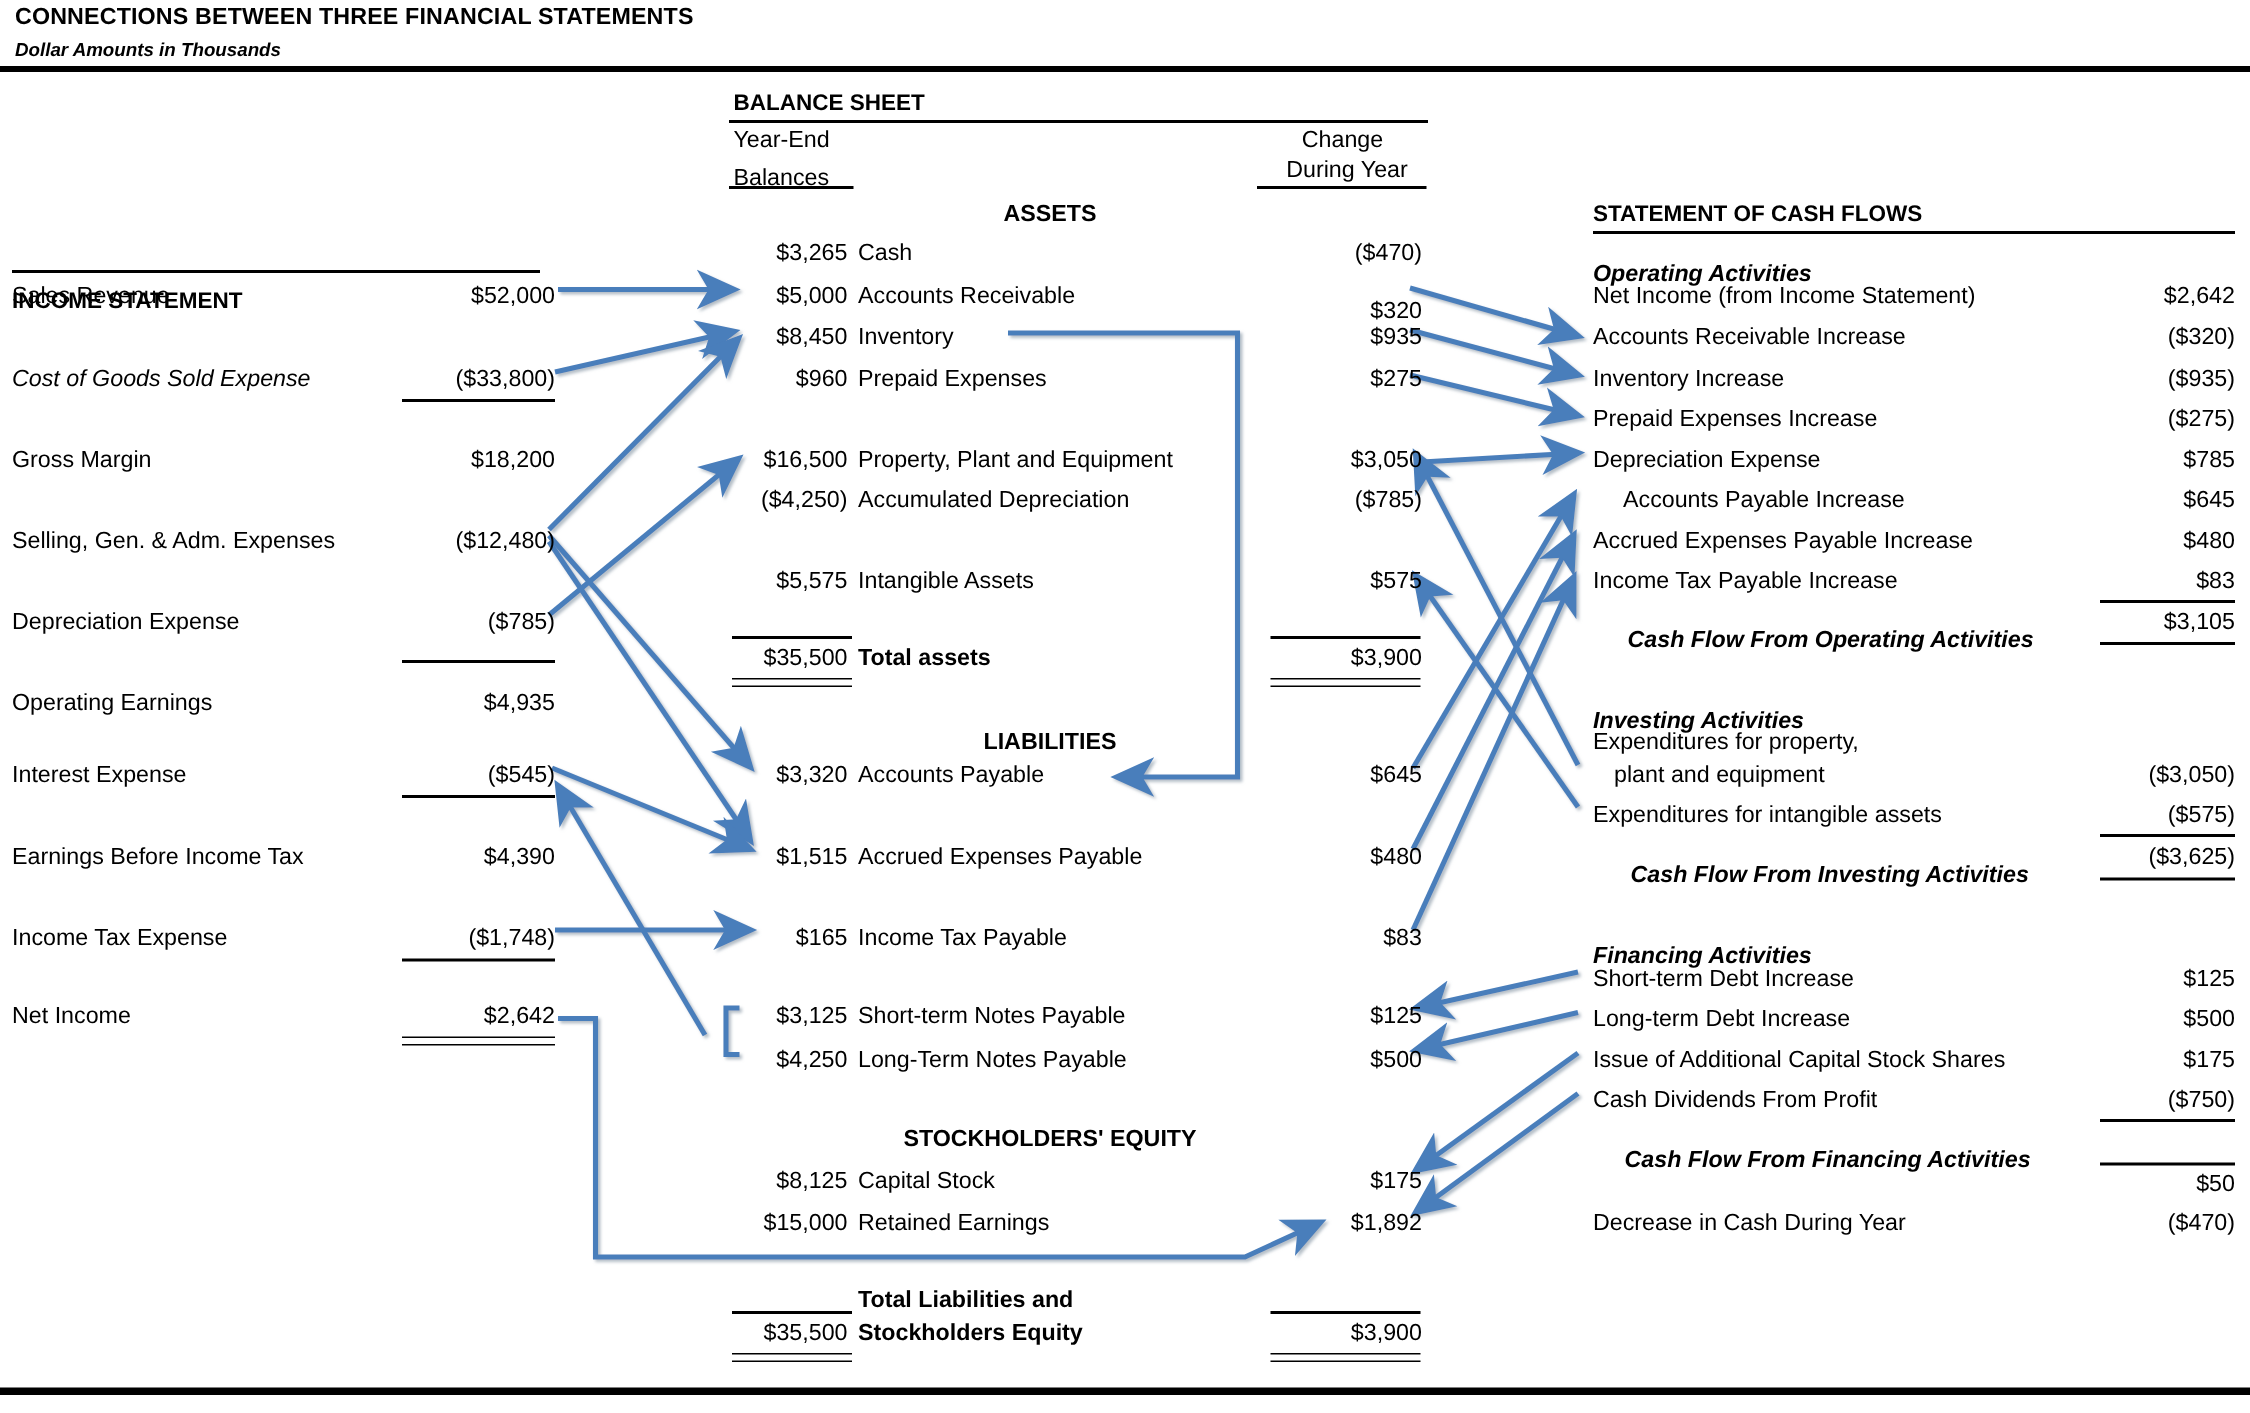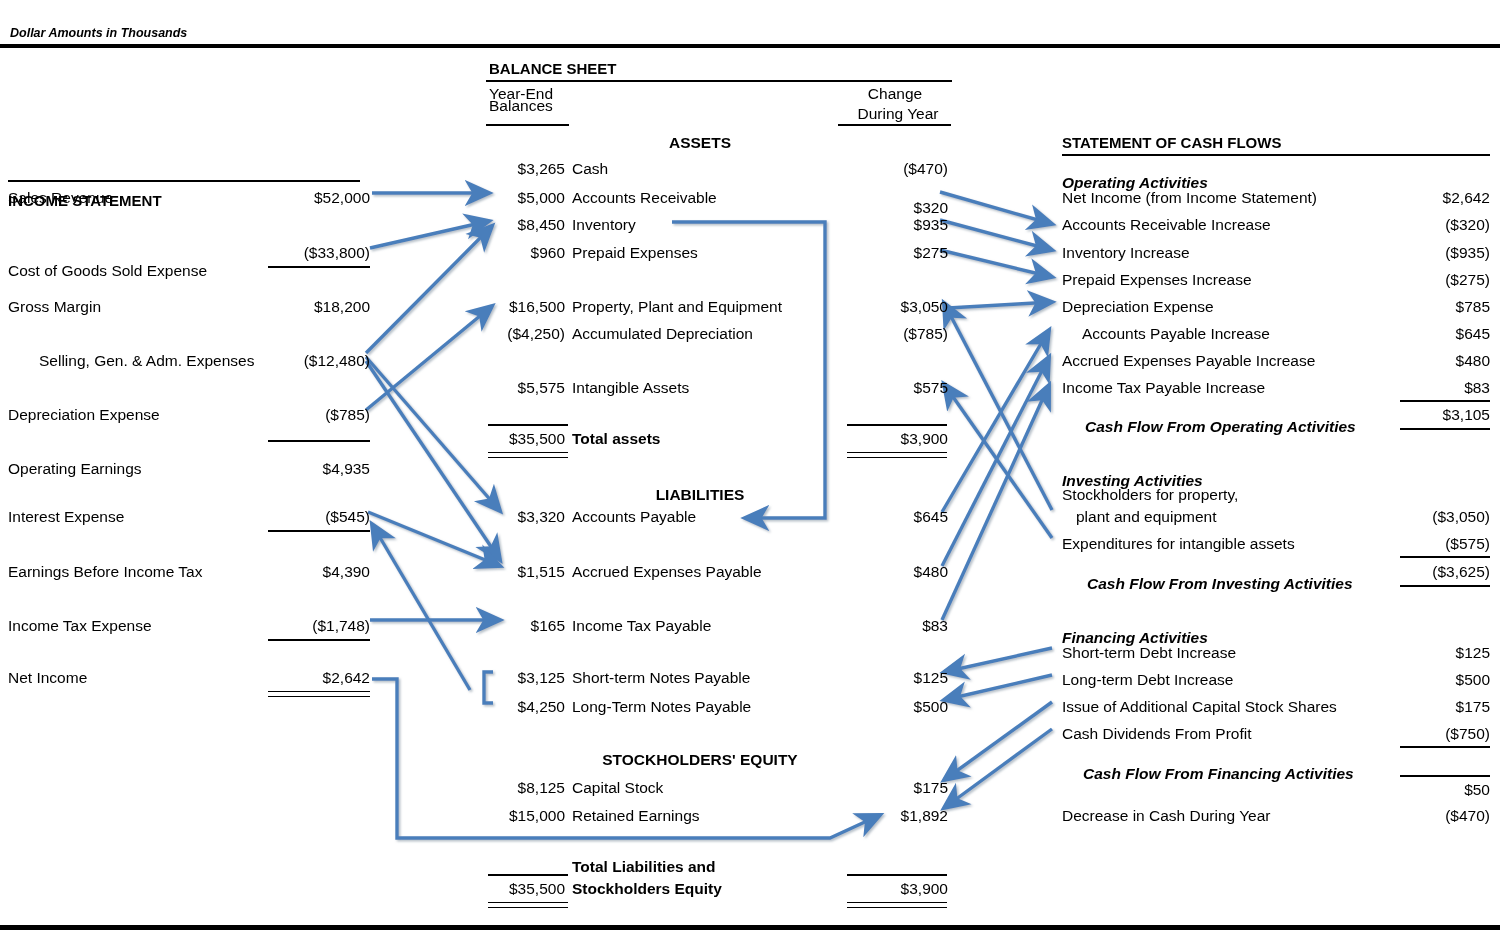--- a/index.html
+++ b/index.html
@@ -39,20 +39,21 @@
   .dbl{position:absolute;height:4px;border-top:1.5px solid #000;border-bottom:1.5px solid #000;}
   .hdr-ul{position:absolute;background:#000;height:1.5px;}
 
   svg.arrows{position:absolute;left:0;top:0;width:1500px;height:942px;pointer-events:none;}
 </style>
 </head>
 <body>
 
 <div id="page">
 
+  <div class="doc-title">CONNECTIONS BETWEEN THREE FINANCIAL STATEMENTS</div>
   <div class="doc-subtitle">Dollar Amounts in Thousands</div>
   <div class="rule-top"></div>
   <div class="rule-bottom"></div>
 
   <svg class="arrows" viewBox="0 0 1500 942">
     <defs>
       <marker id="ah" markerWidth="9" markerHeight="9" refX="7.2" refY="4.5" orient="auto">
         <path d="M0,0.6 L8.6,4.5 L0,8.4 L2.3,4.5 Z" fill="#4a7ebb"></path>
       </marker>
       <filter id="sh" x="-30%" y="-30%" width="170%" height="170%">
@@ -95,28 +96,28 @@
 
     <path d="M493,672 L484,672 L484,703 L493,703" stroke="#4a7ebb" stroke-width="3.4" fill="none" filter="url(#sh)"></path>
   </svg>
 
   <div class="t sec-head" style="left:8px;top:161px;margin-top:32px;">INCOME STATEMENT</div>
   <div class="hdr-ul" style="left:8px;top:180px;width:352px;"></div>
 
   <div class="t" style="left:8px;top:190px;">Sales Revenue</div>
   <div class="t r" style="left:210px;top:190px;width:160px;">$52,000</div>
 
-  <div class="t" style="left:8px;top:263px;">Cost of Goods Sold Expense</div>
+  <div class="t" style="left:8px;top:245px;font-style:italic;">Cost of Goods Sold Expense</div>
   <div class="t r" style="left:210px;top:245px;width:160px;">($33,800)</div>
   <div class="ul" style="left:268px;top:266px;width:102px;"></div>
 
   <div class="t" style="left:8px;top:299px;">Gross Margin</div>
   <div class="t r" style="left:210px;top:299px;width:160px;">$18,200</div>
 
-  <div class="t" style="left:8px;top:353px;margin-left:31px;">Selling, Gen. &amp; Adm. Expenses</div>
+  <div class="t" style="left:8px;top:353px;">Selling, Gen. &amp; Adm. Expenses</div>
   <div class="t r" style="left:210px;top:353px;width:160px;">($12,480)</div>
 
   <div class="t" style="left:8px;top:407px;">Depreciation Expense</div>
   <div class="t r" style="left:210px;top:407px;width:160px;">($785)</div>
   <div class="ul" style="left:268px;top:440px;width:102px;"></div>
 
   <div class="t" style="left:8px;top:461px;">Operating Earnings</div>
   <div class="t r" style="left:210px;top:461px;width:160px;">$4,935</div>
 
   <div class="t" style="left:8px;top:509px;">Interest Expense</div>
@@ -131,21 +132,21 @@
   <div class="ul" style="left:268px;top:639px;width:102px;"></div>
 
   <div class="t" style="left:8px;top:670px;">Net Income</div>
   <div class="t r" style="left:210px;top:670px;width:160px;">$2,642</div>
   <div class="dbl" style="left:268px;top:691px;width:102px;"></div>
 
   <div class="t sec-head" style="left:489px;top:61px;">BALANCE SHEET</div>
   <div class="hdr-ul" style="left:486px;top:80px;width:466px;"></div>
 
   <div class="t" style="left:489px;top:86px;">Year-End</div>
-  <div class="t" style="left:489px;top:98px;">Balances</div>
+  <div class="t" style="left:489px;top:111px;">Balances</div>
   <div class="hdr-ul" style="left:486px;top:124px;width:83px;"></div>
 
   <div class="t c" style="left:836px;top:86px;width:118px;">Change</div>
   <div class="t c" style="left:839px;top:106px;width:118px;">During Year</div>
   <div class="hdr-ul" style="left:838px;top:124px;width:113px;"></div>
 
   <div class="t b c" style="left:560px;top:135px;width:280px;">ASSETS</div>
 
   <div class="t r" style="left:420px;top:161px;width:145px;">$3,265</div>
   <div class="t" style="left:572px;top:161px;">Cash</div>
@@ -252,21 +253,21 @@
 
   <div class="t" style="left:1062px;top:380px;">Income Tax Payable Increase</div>
   <div class="t r" style="left:1370px;top:380px;width:120px;">$83</div>
   <div class="ul" style="left:1400px;top:400px;width:90px;"></div>
 
   <div class="t bi" style="left:1085px;top:407px;">Cash Flow From Operating Activities</div>
   <div class="t r" style="left:1370px;top:407px;width:120px;">$3,105</div>
   <div class="ul" style="left:1400px;top:428px;width:90px;"></div>
 
   <div class="t bi" style="left:1062px;top:461px;">Investing Activities</div>
-  <div class="t" style="left:1062px;top:487px;">Stockholders for property,</div>
+  <div class="t" style="left:1062px;top:487px;">Expenditures for property,</div>
   <div class="t" style="left:1076px;top:509px;">plant and equipment</div>
   <div class="t r" style="left:1370px;top:509px;width:120px;">($3,050)</div>
 
   <div class="t" style="left:1062px;top:536px;">Expenditures for intangible assets</div>
   <div class="t r" style="left:1370px;top:536px;width:120px;">($575)</div>
   <div class="ul" style="left:1400px;top:556px;width:90px;"></div>
 
   <div class="t bi" style="left:1087px;top:564px;">Cash Flow From Investing Activities</div>
   <div class="t r" style="left:1370px;top:564px;width:120px;">($3,625)</div>
   <div class="ul" style="left:1400px;top:585px;width:90px;"></div>

